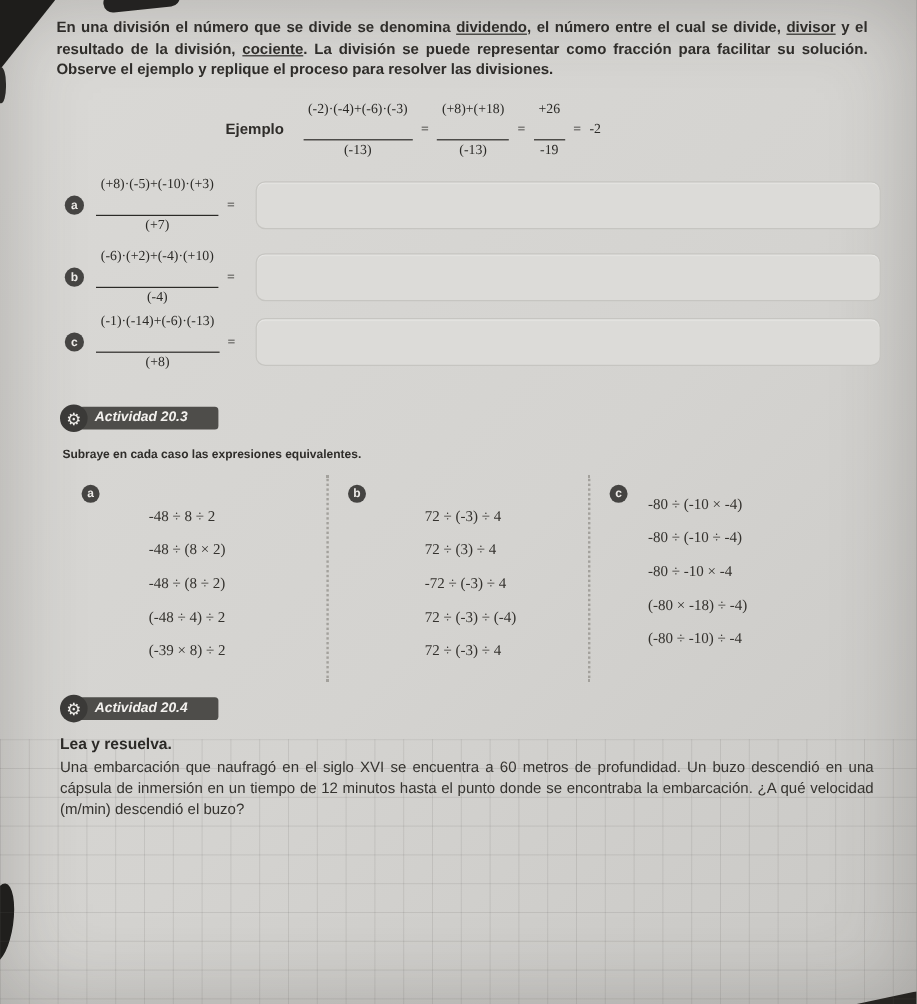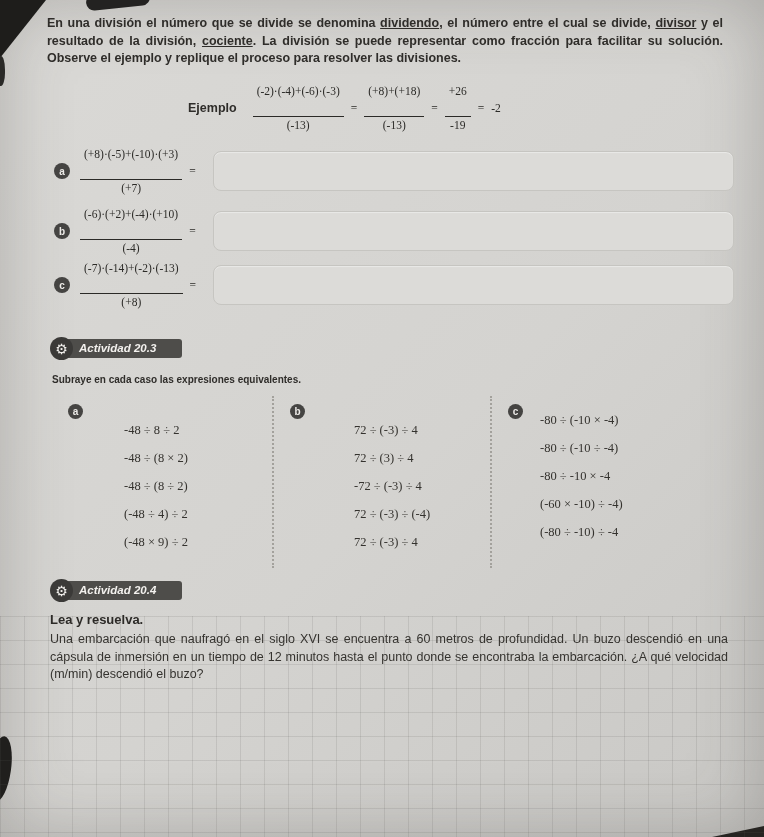--- a/index.html
+++ b/index.html
@@ -178,21 +178,21 @@
       </span>
       <span class="eq">=</span>
     </span>
     <div class="answer-box"></div>
   </div>
 
   <div class="exercise-row" style="top:262px">
     <span class="abadge">c</span>
     <span class="equation serif">
       <span class="frac">
-        <span class="num">(-7)·(-14)+(-2)·(-13)</span>
+        <span class="num">(-1)·(-14)+(-6)·(-13)</span>
         <span class="den">(+8)</span>
       </span>
       <span class="eq">=</span>
     </span>
     <div class="answer-box"></div>
   </div>
 
   <div class="actividad" style="top:337px">
     <span class="gear-circle">⚙</span>
     <span class="act-label">Actividad 20.3</span>
@@ -201,40 +201,40 @@
   <p class="subraye">Subraye en cada caso las expresiones equivalentes.</p>
 
   <div class="columns">
     <div class="col col-a">
       <span class="abadge">a</span>
       <div class="col-items">
         <div class="expr">-48 ÷ 8 ÷ 2</div>
         <div class="expr">-48 ÷ (8 × 2)</div>
         <div class="expr">-48 ÷ (8 ÷ 2)</div>
         <div class="expr">(-48 ÷ 4) ÷ 2</div>
-        <div class="expr">(-48 × 9) ÷ 2</div>
+        <div class="expr">(-39 × 8) ÷ 2</div>
       </div>
     </div>
     <div class="col col-b">
       <span class="abadge">b</span>
       <div class="col-items">
         <div class="expr">72 ÷ (-3) ÷ 4</div>
         <div class="expr">72 ÷ (3) ÷ 4</div>
         <div class="expr">-72 ÷ (-3) ÷ 4</div>
         <div class="expr">72 ÷ (-3) ÷ (-4)</div>
         <div class="expr">72 ÷ (-3) ÷ 4</div>
       </div>
     </div>
     <div class="col col-c">
       <span class="abadge">c</span>
       <div class="col-items">
         <div class="expr">-80 ÷ (-10 × -4)</div>
         <div class="expr">-80 ÷ (-10 ÷ -4)</div>
         <div class="expr">-80 ÷ -10 × -4</div>
-        <div class="expr">(-60 × -10) ÷ -4)</div>
+        <div class="expr">(-80 × -18) ÷ -4)</div>
         <div class="expr">(-80 ÷ -10) ÷ -4</div>
       </div>
     </div>
   </div>
 
   <div class="actividad" style="top:579px">
     <span class="gear-circle">⚙</span>
     <span class="act-label">Actividad 20.4</span>
   </div>
 

